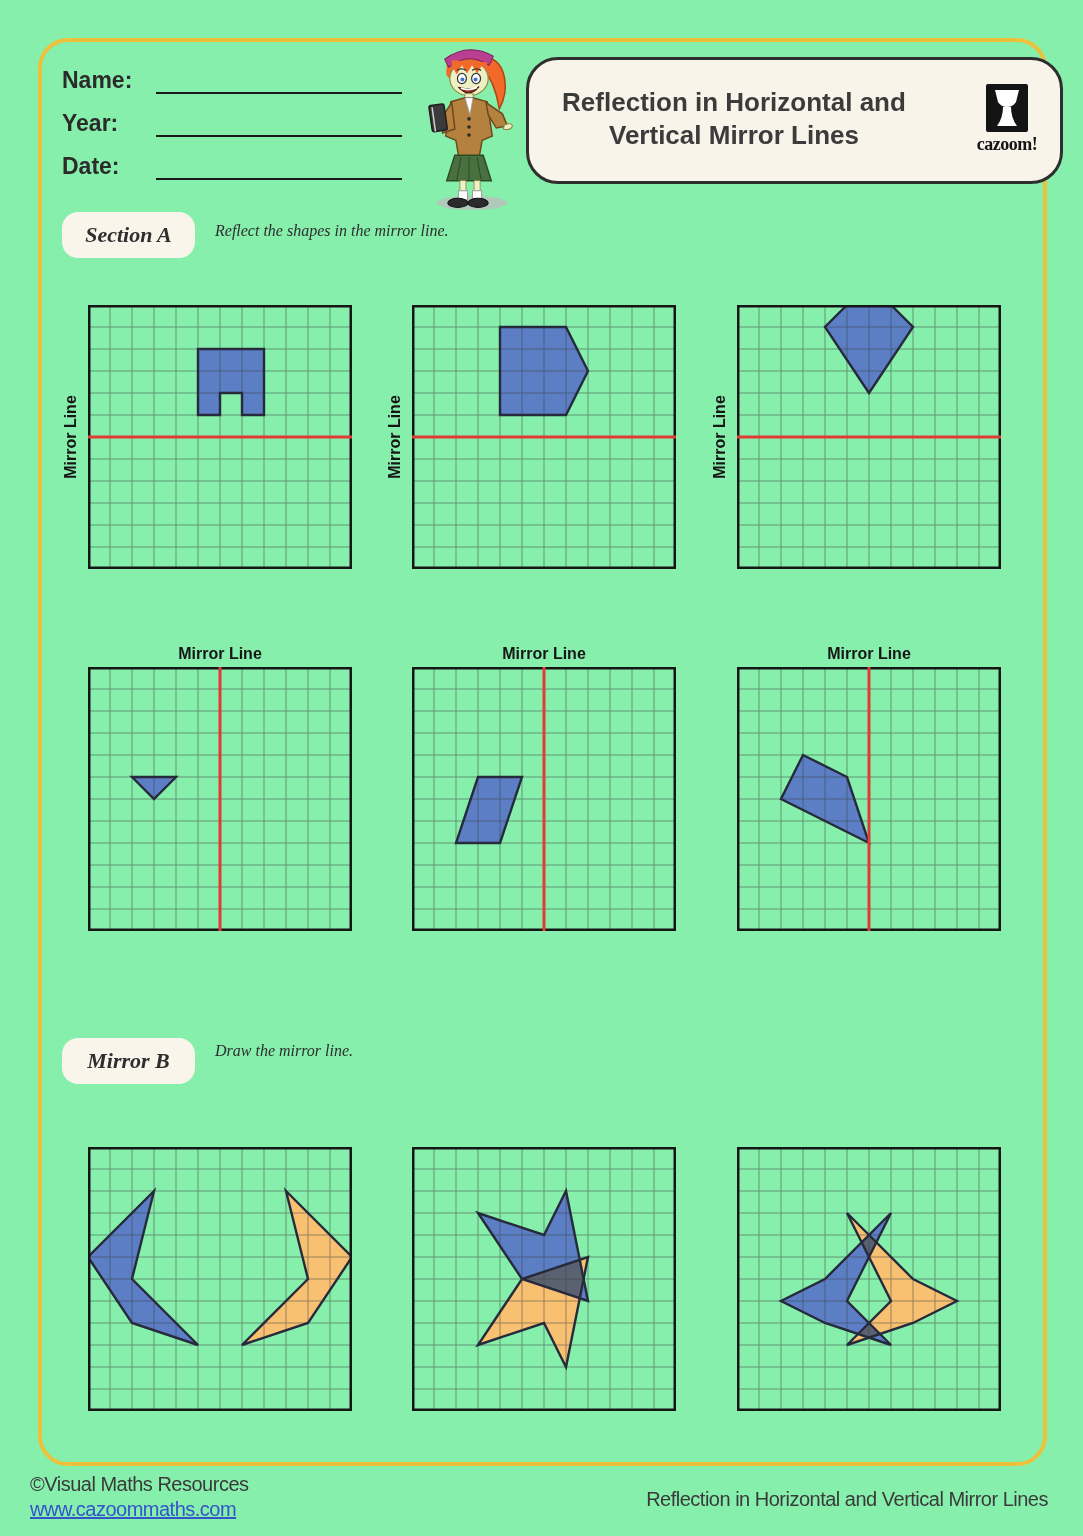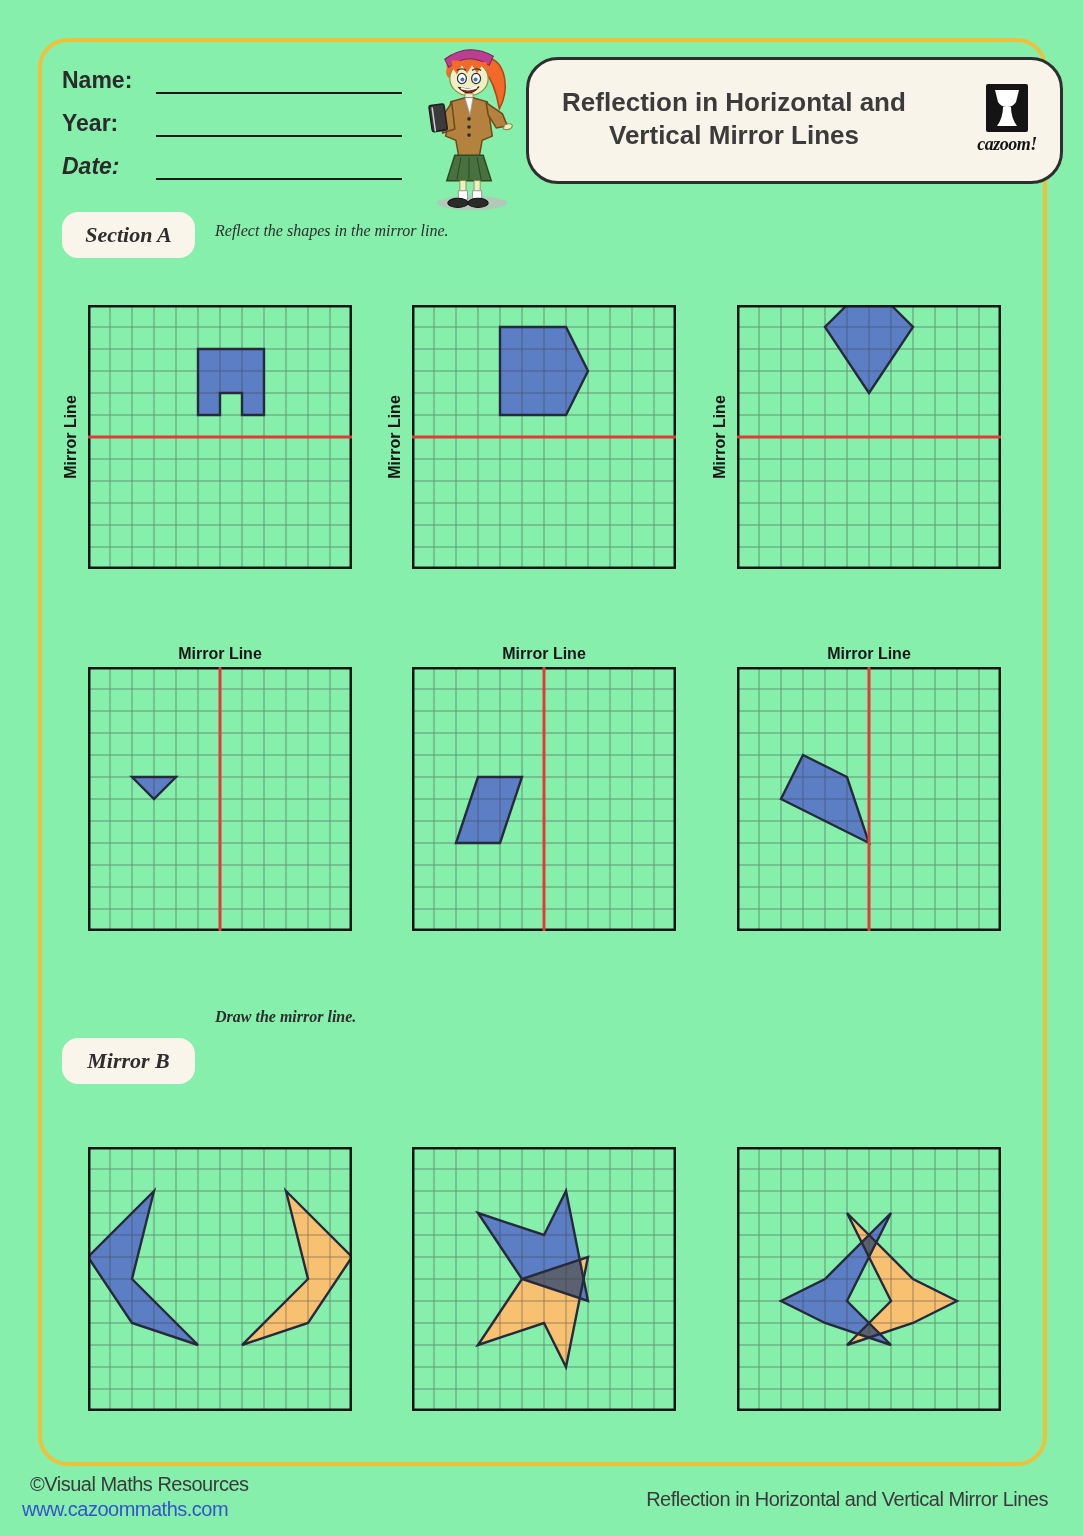--- a/index.html
+++ b/index.html
@@ -15,60 +15,60 @@
 
   
   .title-box{position:absolute;left:526px;top:57px;width:537px;height:127px;background:#f8f4e9;
              border:3px solid #2e2e2e;border-radius:32px;box-sizing:border-box;}
   .title-text{position:absolute;left:10px;top:26px;width:390px;text-align:center;
               font-weight:bold;font-size:26px;line-height:33px;color:#3b3b3b;}
   .logo{position:absolute;right:14px;top:24px;width:78px;text-align:center;}
   .logo-mark{margin:0 auto;width:42px;height:48px;background:#141414;border-radius:2px;
              display:flex;align-items:center;justify-content:center;}
   .logo-word{font-family:"Liberation Serif",serif;font-weight:bold;font-size:18px;color:#141414;
-             margin-top:2px;letter-spacing:-0.5px;font-style:italic;}
+             margin-top:2px;letter-spacing:-0.5px;}
 
   
   .badge{position:absolute;width:133px;height:46px;background:#faf5eb;border-radius:16px;
          display:flex;align-items:center;justify-content:center;
          font-family:"Liberation Serif",serif;font-style:italic;font-weight:bold;
          font-size:22px;color:#2e2e2e;}
   .instruction{position:absolute;left:215px;font-family:"Liberation Serif",serif;
                font-style:italic;font-size:16px;color:#2e2e2e;}
 
   
   .grid-wrap{position:absolute;}
   .vlabel{position:absolute;left:-60px;top:121px;width:150px;height:22px;text-align:center;
           transform:rotate(-90deg);font-weight:bold;font-size:16px;color:#161616;}
   .tlabel{position:absolute;left:0;top:0;width:264px;height:22px;text-align:center;
           font-weight:bold;font-size:16px;color:#161616;}
   .mount{position:absolute;}
   .mount svg{display:block;}
 
   
   .foot-copy{position:absolute;left:30px;top:1473px;font-size:20px;color:#3a3a3a;letter-spacing:-0.5px;}
-  .foot-link{position:absolute;left:22px;top:1498px;font-size:20px;color:#3454c9;
-             letter-spacing:-0.5px;cursor:pointer;}
+  .foot-link{position:absolute;left:30px;top:1498px;font-size:20px;color:#3454c9;
+             text-decoration:underline;letter-spacing:-0.5px;cursor:pointer;}
   .foot-right{position:absolute;right:35px;top:1488px;font-size:20px;color:#3a3a3a;letter-spacing:-0.5px;}
 </style>
 </head>
 <body>
 
 <div class="sheet">
   <div class="frame"></div>
 
   <div class="field" style="top:66px;">
     <span class="lbl">Name:</span>
     <span class="line"></span>
   </div>
   <div class="field" style="top:109px;">
     <span class="lbl">Year:</span>
     <span class="line"></span>
   </div>
-  <div class="field" style="top:152px;font-style:italic;">
+  <div class="field" style="top:152px;">
     <span class="lbl">Date:</span>
     <span class="line"></span>
   </div>
 
   <svg style="position:absolute;left:412px;top:38px;" width="114" height="174" viewBox="0 0 110 172">
     <ellipse cx="58" cy="163" rx="35" ry="7" fill="#bdbdbd" opacity="0.75"></ellipse>
 
     <path d="M76,20 C92,26 95,52 85,70 C82,52 76,38 68,28 Z" fill="#f2692a" stroke="#b34410" stroke-width="1.5"></path>
 
     <path d="M33,30 C30,10 76,6 78,26 C80,34 76,38 72,40 L36,40 C32,38 32,34 33,30 Z" fill="#f2692a"></path>
@@ -346,21 +346,21 @@
           <polygon points="66,88 110,110 132,176 44,132" fill="none" stroke="#262a3b" stroke-width="2.4" stroke-linejoin="miter"></polygon>
           <rect x="1.25" y="1.25" width="261.5" height="261.5" fill="none" stroke="#161616" stroke-width="2.5"></rect>
           <line x1="132" y1="0" x2="132" y2="264" stroke="#e23a36" stroke-width="3"></line>
         </svg>
       </div>
   </div>
 
   <div class="badge" style="left:62px;top:1038px;">
     <span>Mirror B</span>
   </div>
-  <div class="instruction" style="top:1008px;font-weight:bold;">Draw the mirror line.</div>
+  <div class="instruction" style="top:1042px;">Draw the mirror line.</div>
 
   <div class="grid-wrap" style="left:88px;top:1147px;width:264px;height:264px;">
     <div class="mount" style="left:0;top:0;">
         <svg width="264" height="264" viewBox="0 0 264 264">
           <polygon points="66,44 0,110 44,176 110,198 44,132" fill="#5b7ec5"></polygon>
           <polygon points="198,44 264,110 220,176 154,198 220,132" fill="#f8c172"></polygon>
           <g stroke="#3f3f3f" stroke-width="1" opacity="0.5">
             <line x1="22" y1="0" x2="22" y2="264"></line>
             <line x1="0" y1="22" x2="264" y2="22"></line>
             <line x1="44" y1="0" x2="44" y2="264"></line>

